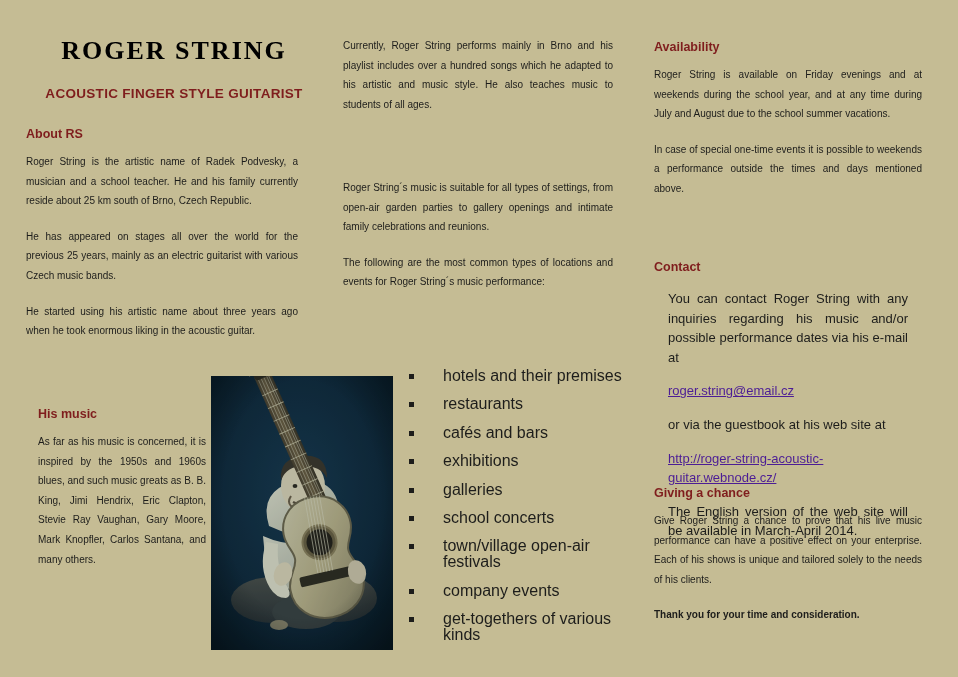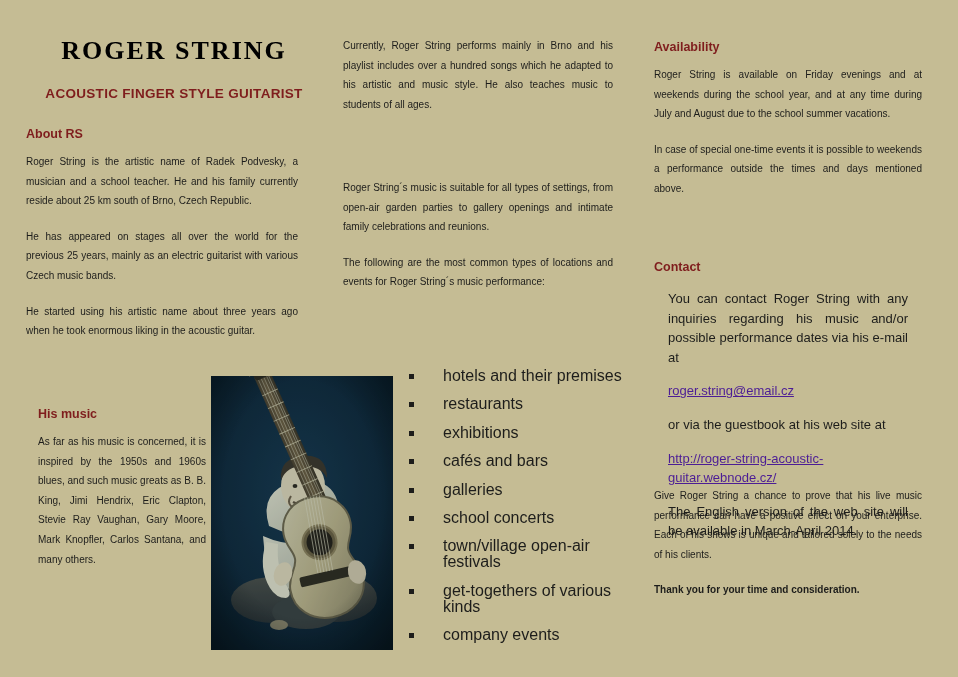--- a/index.html
+++ b/index.html
@@ -264,43 +264,44 @@
 
   <div class="abs" style="left:343px; top:178px; width:270px;">
     <p class="body">Roger String´s music is suitable for all types of settings, from open-air garden parties to gallery openings and intimate family celebrations and reunions.</p>
     <p class="body">The following are the most common types of locations and events for Roger String´s music performance:</p>
   </div>
 
   <div class="abs" style="left:409px; top:368px; width:215px;">
     <ul class="blist">
       <li><span class="sq"></span><span>hotels and their premises</span></li>
       <li><span class="sq"></span><span>restaurants</span></li>
+      <li><span class="sq"></span><span>cafés and bars</span></li>
       <li><span class="sq"></span><span>exhibitions</span></li>
-      <li><span class="sq"></span><span>cafés and bars</span></li>
       <li><span class="sq"></span><span>galleries</span></li>
       <li><span class="sq"></span><span>school concerts</span></li>
       <li><span class="sq"></span><span>town/village open-air festivals</span></li>
+      <li><span class="sq"></span><span>company events</span></li>
       <li><span class="sq"></span><span>get-togethers of various kinds</span></li>
-      <li><span class="sq"></span><span>company events</span></li>
     </ul>
   </div>
 
   <div class="abs" style="left:654px; top:40px; width:268px;">
     <h2 class="section">Availability</h2>
     <p class="body">Roger String is available on Friday evenings and at weekends during the school year, and at any time during July and August due to the school summer vacations.</p>
     <p class="body">In case of special one-time events it is possible to weekends a performance outside the times and days mentioned above.</p>
   </div>
 
   <div class="abs" style="left:654px; top:260px; width:268px;">
     <h2 class="section">Contact</h2>
     <p class="contact-line just">You can contact Roger String with any inquiries regarding his music and/or possible performance dates via his e-mail at</p>
     <div class="contact-line"><span class="ulink">roger.string@email.cz</span></div>
     <p class="contact-line just">or via the guestbook at his web site at</p>
     <div class="contact-line"><span class="ulink">http://roger-string-acoustic-guitar.webnode.cz/</span></div>
     <p class="contact-line just">The English version of the web site will be available in March-April 2014.</p>
   </div>
 
   <div class="abs" style="left:654px; top:486px; width:268px;">
+    <h2 class="section">Giving a chance</h2>
     <p class="body">Give Roger String a chance to prove that his live music performance can have a positive effect on your enterprise. Each of his shows is unique and tailored solely to the needs of his clients.</p>
     <p class="body bold nojustify">Thank you for your time and consideration.</p>
   </div>
 
 </div>
 
 </body></html>

